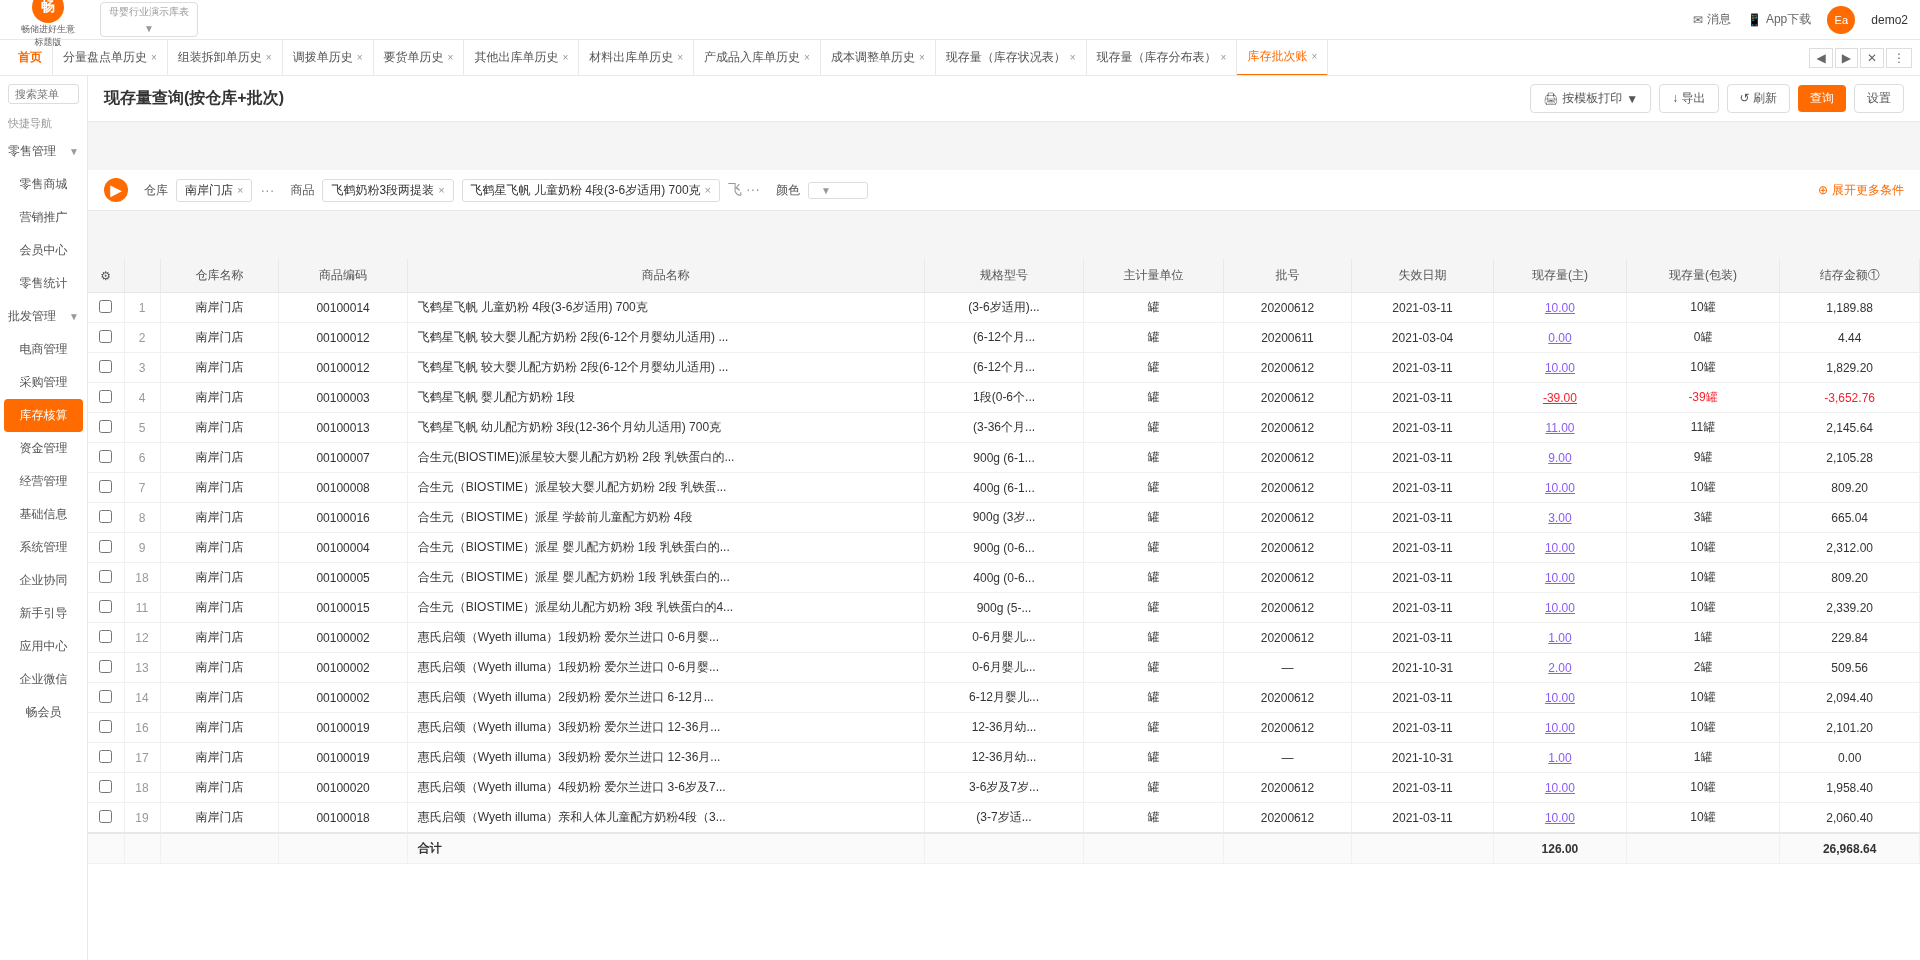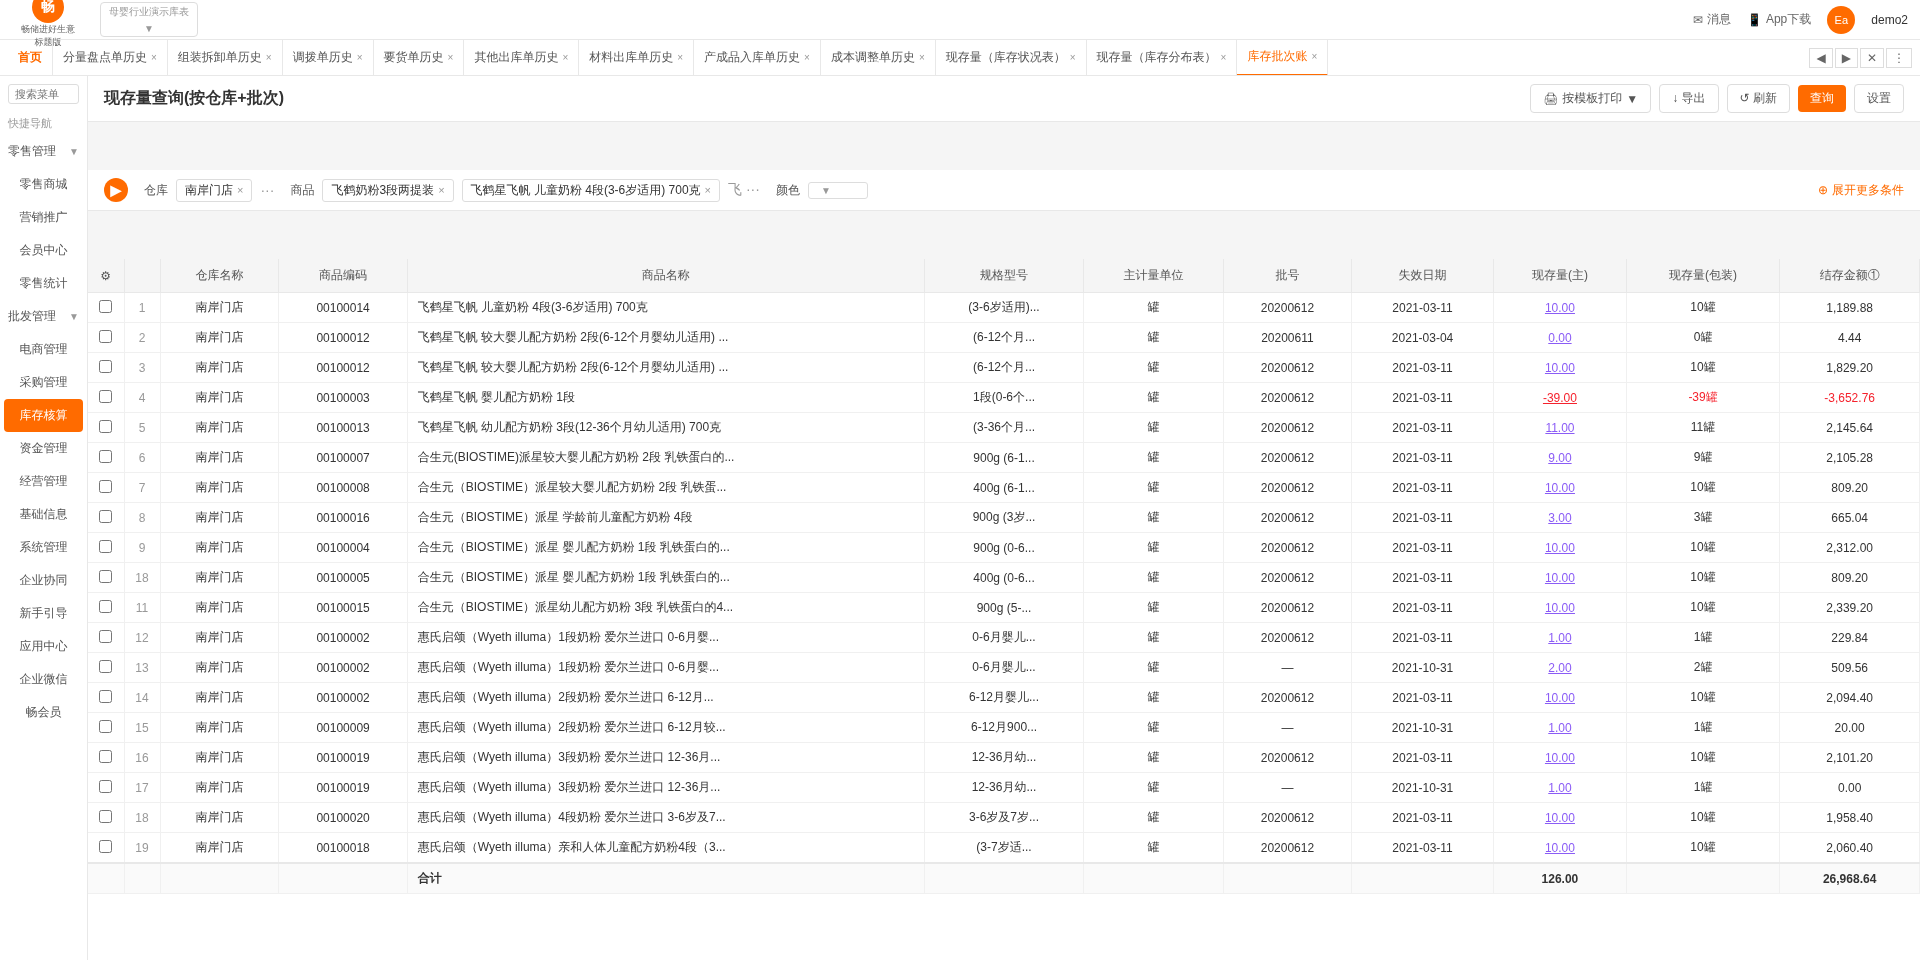--- a/index.html
+++ b/index.html
@@ -482,34 +482,20 @@
     <td>6-12月婴儿...</td>
     <td>罐</td>
     <td>20200612</td>
     <td>2021-03-11</td>
     <td class="td-link ">10.00</td>
     <td class="">10罐</td>
     <td class="">2,094.40</td>
   </tr>
             <tr>
     <td><input type="checkbox" style=""></td>
-    <td class="row-num">15</td>
-    <td>南岸门店</td>
-    <td>00100009</td>
-    <td class="td-left" style="max-width:300px;overflow:hidden;text-overflow:ellipsis;">惠氏启颂（Wyeth illuma）2段奶粉 爱尔兰进口 6-12月较...</td>
-    <td>6-12月900...</td>
-    <td>罐</td>
-    <td>—</td>
-    <td>2021-10-31</td>
-    <td class="td-link ">1.00</td>
-    <td class="">1罐</td>
-    <td class="">20.00</td>
-  </tr>
-            <tr>
-    <td><input type="checkbox" style=""></td>
     <td class="row-num">16</td>
     <td>南岸门店</td>
     <td>00100019</td>
     <td class="td-left" style="max-width:300px;overflow:hidden;text-overflow:ellipsis;">惠氏启颂（Wyeth illuma）3段奶粉 爱尔兰进口 12-36月...</td>
     <td>12-36月幼...</td>
     <td>罐</td>
     <td>20200612</td>
     <td>2021-03-11</td>
     <td class="td-link ">10.00</td>
     <td class="">10罐</td>

